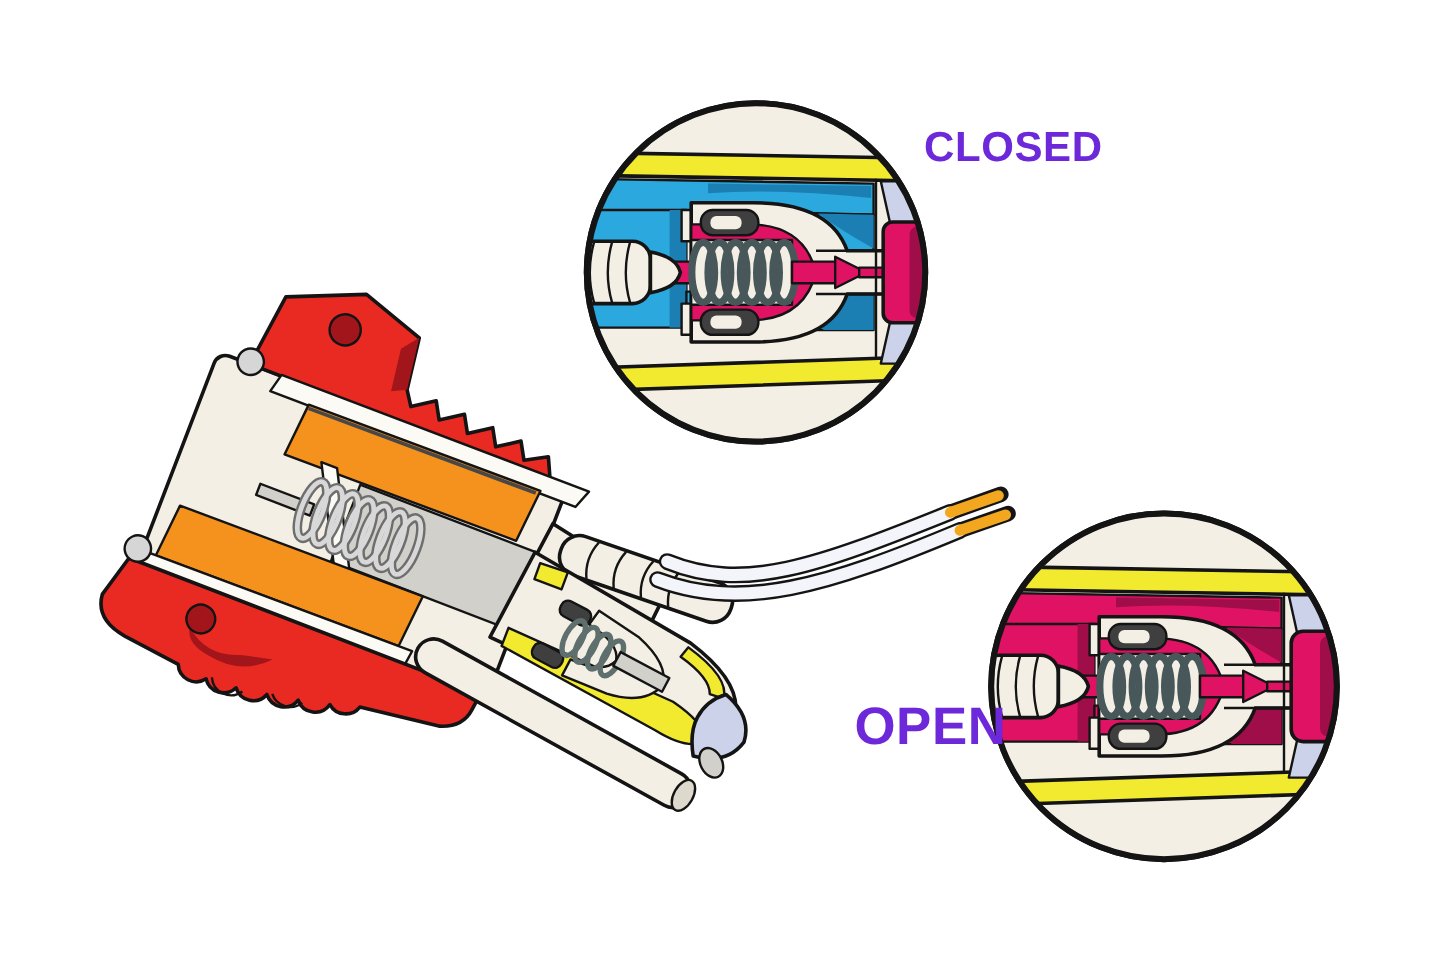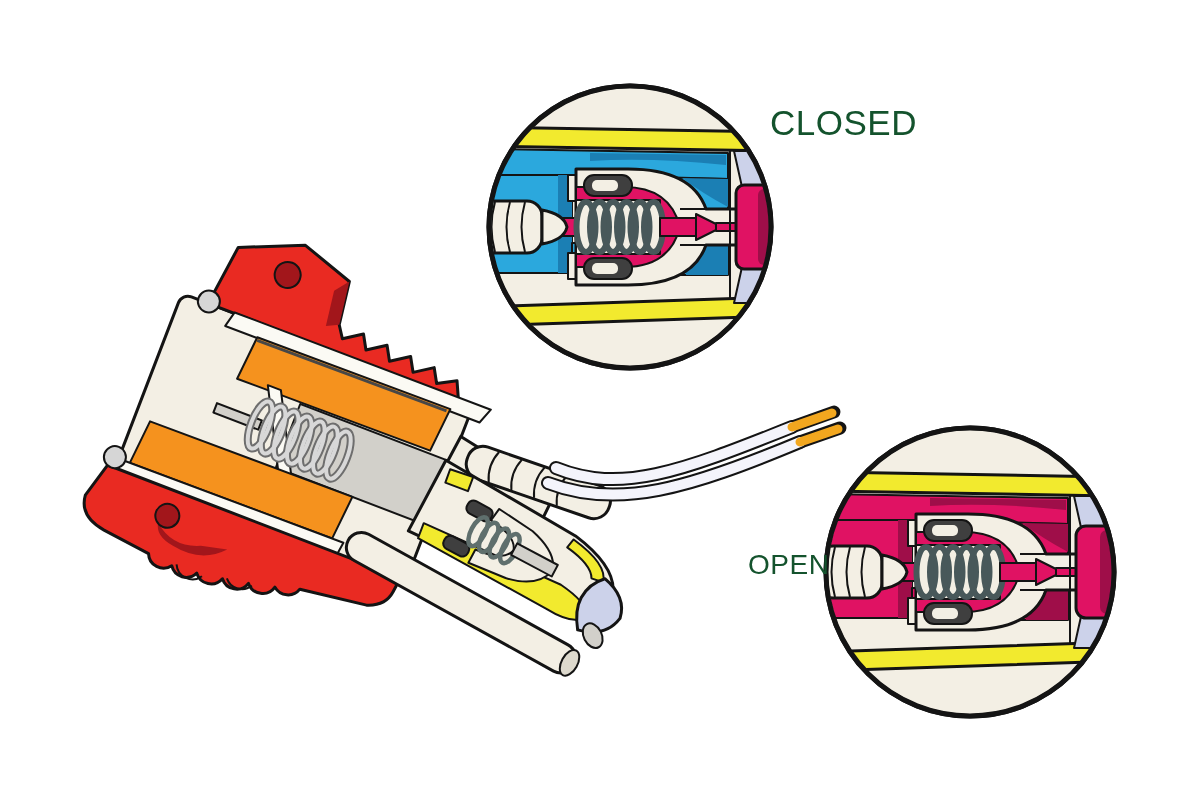--- a/index.html
+++ b/index.html
@@ -1,22 +1,22 @@
 <!DOCTYPE html>
 <html style="--background: #ffffff; --outline: #141414; --housing_red: #e92a22; --housing_red_dark: #a2161b; --coil_orange: #f5921e; --body_cream: #f3efe4; --paper_white: #fbfaf4; --core_gray: #d2d0ca; --seal_yellow: #f2ea2e; --fuel_magenta: #e01263; --fuel_magenta_dark: #9f0e49; --passage_blue: #2ba8dd; --passage_blue_dark: #1b7fb4; --spring_dark: #48585a; --pintle_lavender: #ccd2ea; --wire_tip_gold: #f2a71f;"><head>
 <meta charset="utf-8">
 <style>
   html,body{margin:0;padding:0;background:#fff;}
   #stage{position:relative;width:1200px;height:800px;background:var(--background,#fff);overflow:hidden;
          font-family:"Liberation Sans",sans-serif;}
   svg{position:absolute;left:0;top:0;}
-  .inset-label{position:absolute;font-weight:400;color:#14532d;letter-spacing:.5px;
+  .inset-label{position:absolute;font-weight:700;color:#6d28d9;letter-spacing:.5px;
                font-family:"Liberation Sans",sans-serif;}
   #closed-label{left:770px;top:103px;font-size:35px;}
-  #open-label{left:712px;top:549px;font-size:28px;margin-left:36px;}
+  #open-label{left:712px;top:581px;font-size:44px;}
 
   
   .cream{fill:var(--body_cream);} .paper{fill:var(--paper_white);}
   .red{fill:var(--housing_red);} .red-dark{fill:var(--housing_red_dark);}
   .orange{fill:var(--coil_orange);} .gray{fill:var(--core_gray);}
   .yellow{fill:var(--seal_yellow);} .magenta{fill:var(--fuel_magenta);}
   .magenta-dark{fill:var(--fuel_magenta_dark);} .lav{fill:var(--pintle_lavender);}
   .seal-dark{fill:#3f3f3f;} .pin{fill:#d6d6d6;}
   
   .closed .passage{fill:var(--passage_blue);}

